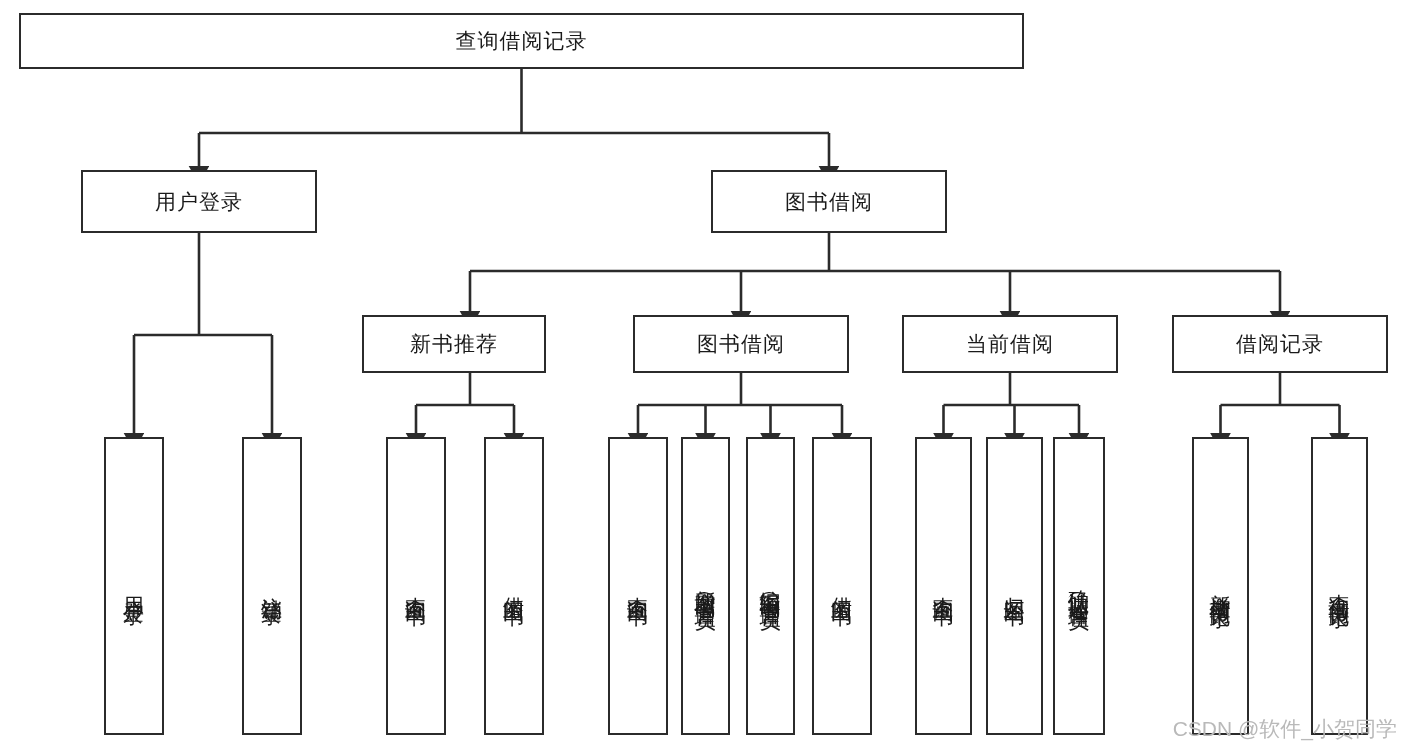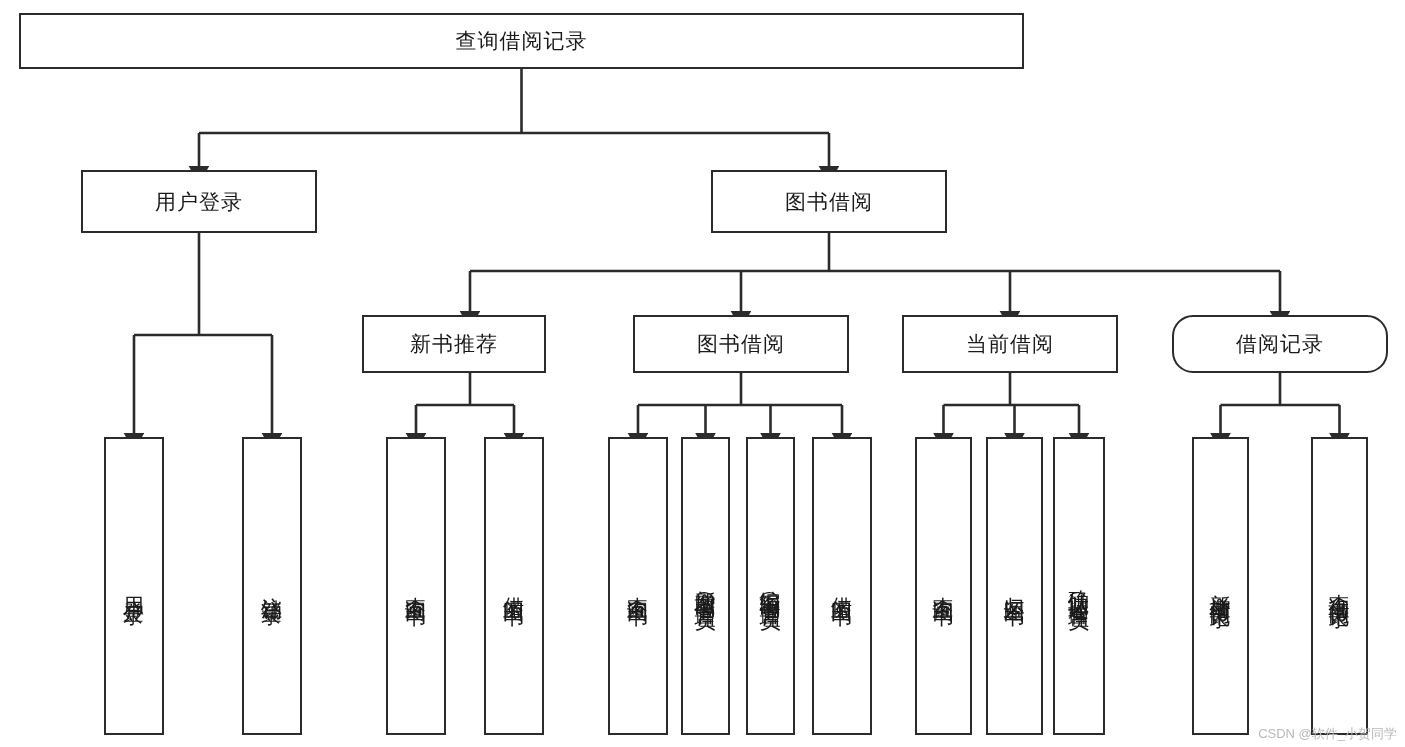--- a/index.html
+++ b/index.html
@@ -51,21 +51,21 @@
     text-orientation: upright;
     white-space: nowrap;
   }
   .node .hlabel {
     white-space: nowrap;
   }
   #watermark {
     position: absolute;
     right: 8px;
     bottom: 4px;
-    font-size: 13px;
+    font-size: 21px;
     color: #b9b9b9;
     white-space: nowrap;
     pointer-events: none;
   }
 </style>
 </head>
 <body>
 
 <div id="canvas">
   <svg id="edges" viewBox="0 0 1405 747" preserveAspectRatio="none" aria-hidden="true">
@@ -123,21 +123,21 @@
       </div>
       <div class="node horiz" style="left: 362px; top: 315px; width: 184px; height: 58px;">
         <span class="hlabel">新书推荐</span>
       </div>
       <div class="node horiz" style="left: 633px; top: 315px; width: 216px; height: 58px; text-align: right;">
         <span class="hlabel">图书借阅</span>
       </div>
       <div class="node horiz" style="left: 902px; top: 315px; width: 216px; height: 58px; font-family: Liberation Serif, serif;">
         <span class="hlabel">当前借阅</span>
       </div>
-      <div class="node horiz" style="left: 1172px; top: 315px; width: 216px; height: 58px; border-radius: 21px;">
+      <div class="node horiz" style="left: 1172px; top: 315px; width: 216px; height: 58px;">
         <span class="hlabel">借阅记录</span>
       </div>
       <div class="node vert" style="left: 104px; top: 437px; width: 60px; height: 298px;">
         <span class="vlabel">用户登录</span>
       </div>
       <div class="node vert" style="left: 242px; top: 437px; width: 60px; height: 298px;">
         <span class="vlabel">注销登录</span>
       </div>
       <div class="node vert" style="left: 386px; top: 437px; width: 60px; height: 298px;">
         <span class="vlabel">查询图书</span>

